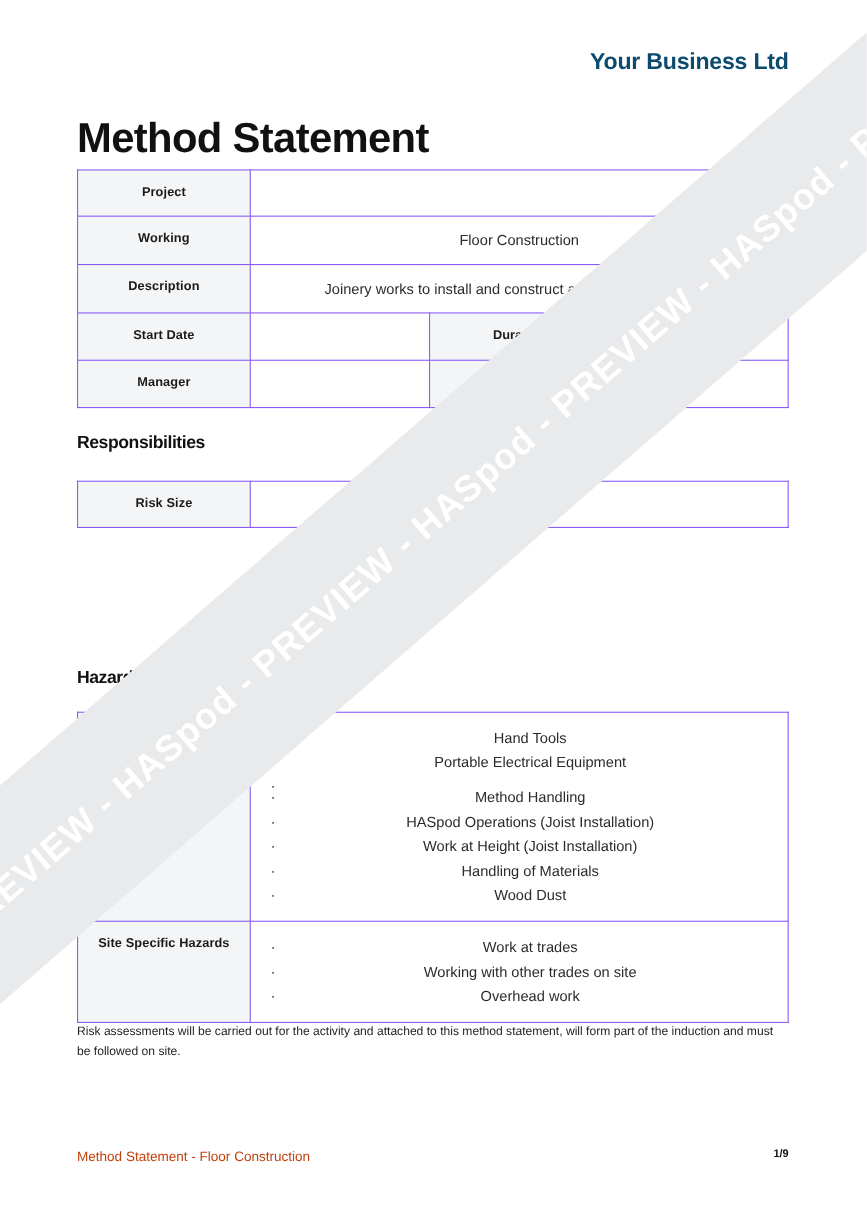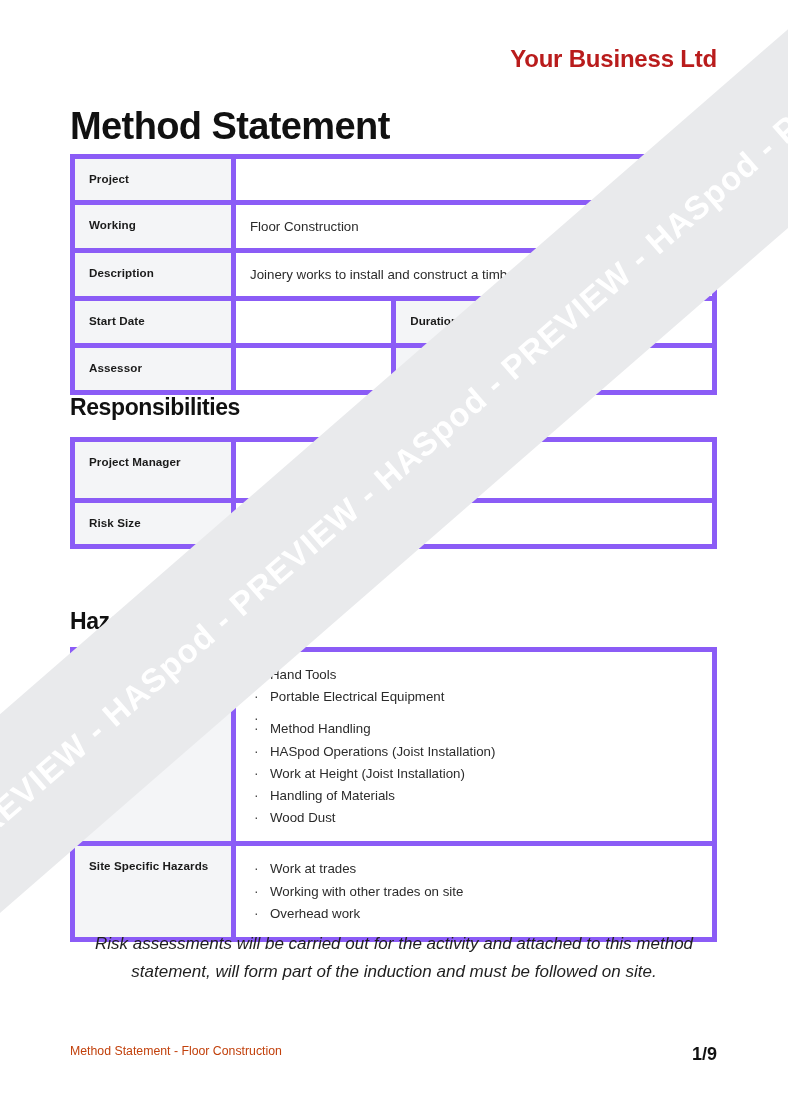--- a/index.html
+++ b/index.html
@@ -48,68 +48,69 @@
   .content {
     position: absolute;
     inset: 0;
     z-index: 1;
   }
 
   .brand {
     position: absolute;
     right: 71px;
     top: 45px;
-    font-size: 24px;
+    font-size: 21px;
     font-weight: bold;
     letter-spacing: -0.2px;
-    color: #b91c1c;
+    color: #0c4a6e;
   }
 
   .doc-title {
     position: absolute;
     left: 70px;
     top: 105px;
     font-size: 38px;
     font-weight: bold;
     letter-spacing: -0.6px;
     color: #111111;
     margin: 0;
   }
 
   .section-title {
     position: absolute;
     left: 70px;
-    font-size: 23px;
+    font-size: 16px;
     font-weight: bold;
     letter-spacing: -0.4px;
     color: #111111;
     margin: 0;
   }
   .section-title.responsibilities { top: 394px; }
   .section-title.hazards { top: 608px; }
 
   table.doc-table {
     position: absolute;
     left: 70px;
     width: 647px;
     border-collapse: collapse;
     table-layout: fixed;
   }
   table.details { top: 154px; }
   table.responsibilities { top: 437px; }
   table.hazards { top: 647px; }
 
   .doc-table td {
-    border: 5px solid #8b5cf6;
+    border: 1px solid #8b5cf6;
     padding: 12px 14px;
     vertical-align: top;
     font-size: 13.3px;
     color: #2b2b2b;
     line-height: 1.45;
     background: #ffffff;
+    text-align: center;
   }
   .doc-table td.label {
     background: #f4f5f7;
     font-weight: bold;
     font-size: 11.6px;
     color: #1a1a1a;
     letter-spacing: 0.1px;
     width: 128px;
   }
   .doc-table td.label-mid {
@@ -149,39 +150,37 @@
     height: 10px;
     line-height: 10px;
   }
   ul.hazard-list li.spacer::before { content: ""; }
 
   .note {
     position: absolute;
     left: 70px;
     top: 930px;
     width: 648px;
-    font-size: 17px;
-    font-style: italic;
+    font-size: 11px;
     color: #1f1f1f;
     line-height: 1.62;
-    text-align: center;
   }
 
   .footer-left {
     position: absolute;
     left: 70px;
     top: 1044px;
     font-size: 12.3px;
     color: #c2410c;
   }
   .footer-right {
     position: absolute;
     right: 71px;
     top: 1044px;
-    font-size: 18px;
+    font-size: 10px;
     font-weight: bold;
     color: #111111;
   }
 </style>
 </head>
 <body>
 
 <div class="page">
 
   <div class="content">
@@ -204,36 +203,32 @@
           <td class="label">Description</td>
           <td class="value" colspan="3">Joinery works to install and construct a timber floor structure</td>
         </tr>
         <tr class="row-h42">
           <td class="label">Start Date</td>
           <td class="value"></td>
           <td class="label-mid">Duration</td>
           <td class="value"></td>
         </tr>
         <tr class="row-h42">
-          <td class="label">Assessor</td>
+          <td class="label">Manager</td>
           <td class="value"></td>
           <td class="label-mid">Hours of Work</td>
           <td class="value"></td>
         </tr>
       </tbody>
     </table>
 
     <h2 class="section-title responsibilities">Responsibilities</h2>
 
     <table class="doc-table responsibilities">
       <tbody>
-        <tr>
-          <td class="label" style="height:32px">Project Manager</td>
-          <td class="value"></td>
-        </tr>
         <tr>
           <td class="label" style="height:16px">Risk Size</td>
           <td class="value"></td>
         </tr>
       </tbody>
     </table>
 
     <h2 class="section-title hazards">Hazards</h2>
 
     <table class="doc-table hazards">

